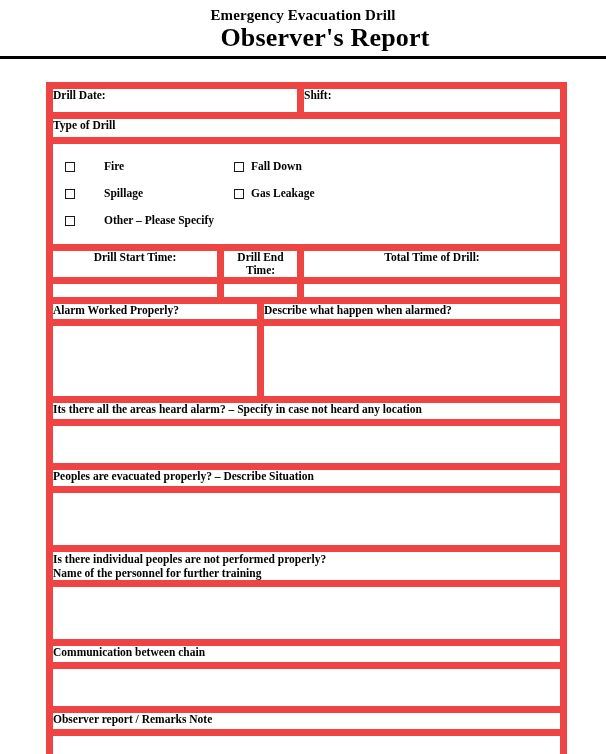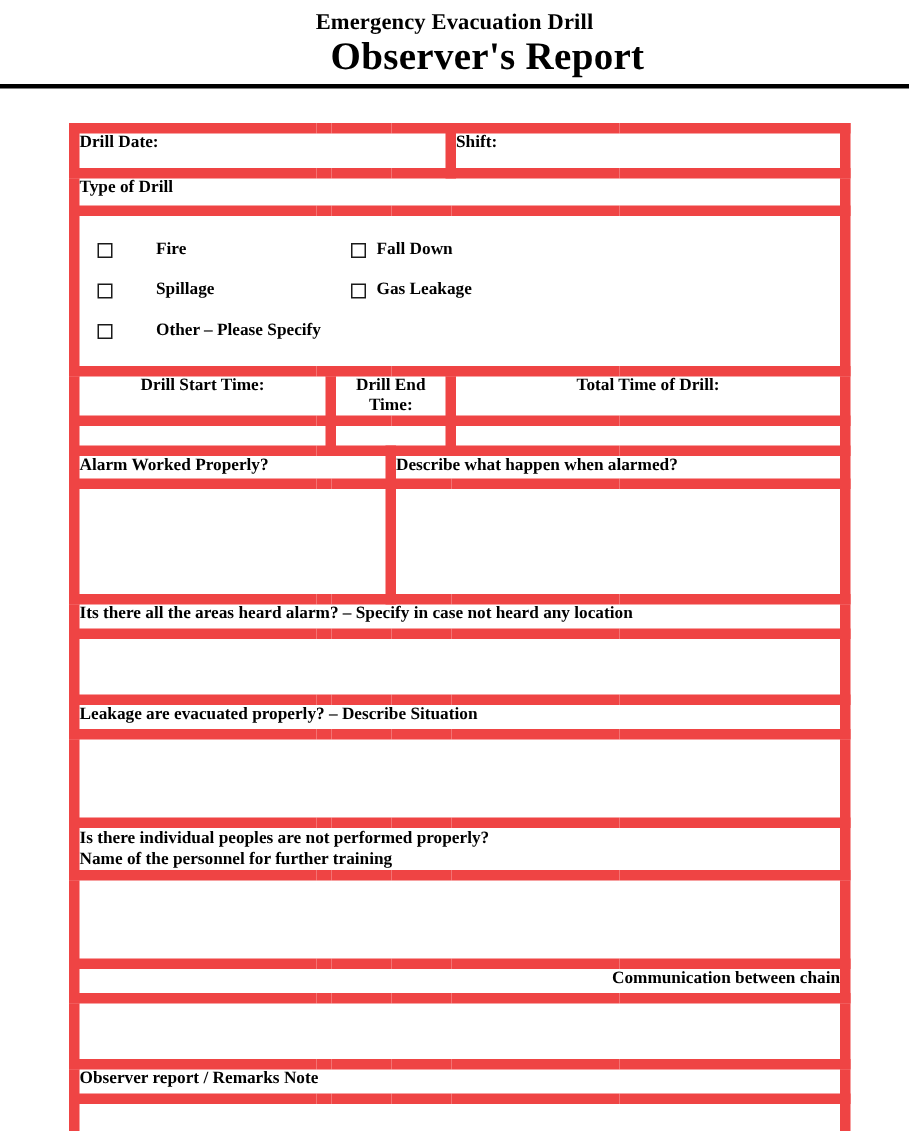--- a/index.html
+++ b/index.html
@@ -191,38 +191,38 @@
     </tr>
 
     <tr>
       <td class="lbl" colspan="6" style="height:16px;">Its there all the areas heard alarm? – Specify in case not heard any location</td>
     </tr>
     <tr>
       <td class="blank" colspan="6" style="height:37px;"></td>
     </tr>
 
     <tr>
-      <td class="lbl" colspan="6" style="height:16px;">Leakage are evacuated properly? – Describe Situation</td>
+      <td class="lbl" colspan="6" style="height:16px;">Peoples are evacuated properly? – Describe Situation</td>
     </tr>
     <tr>
       <td class="blank" colspan="6" style="height:52px;"></td>
     </tr>
 
     <tr>
       <td class="lbl2" colspan="6" style="height:22px;">
         <div>Is there individual peoples are not performed properly?</div>
         <div>Name of the personnel for further training</div>
       </td>
     </tr>
     <tr>
       <td class="blank" colspan="6" style="height:52px;"></td>
     </tr>
 
     <tr>
-      <td class="lbl" colspan="6" style="height:16px;text-align:right;">Communication between chain</td>
+      <td class="lbl" colspan="6" style="height:16px;">Communication between chain</td>
     </tr>
     <tr>
       <td class="blank" colspan="6" style="height:37px;"></td>
     </tr>
 
     <tr>
       <td class="lbl" colspan="6" style="height:16px;">Observer report / Remarks Note</td>
     </tr>
     <tr>
       <td class="blank" colspan="6" style="height:56px;"></td>

